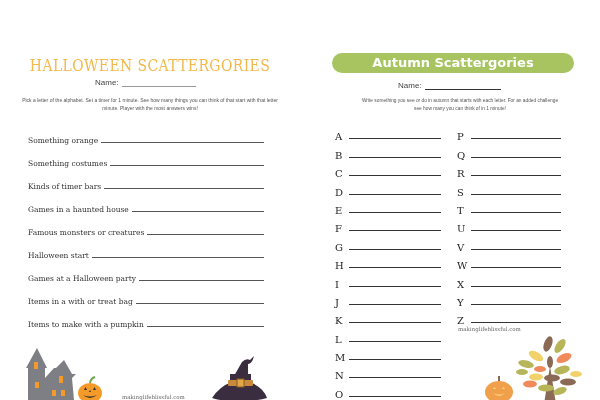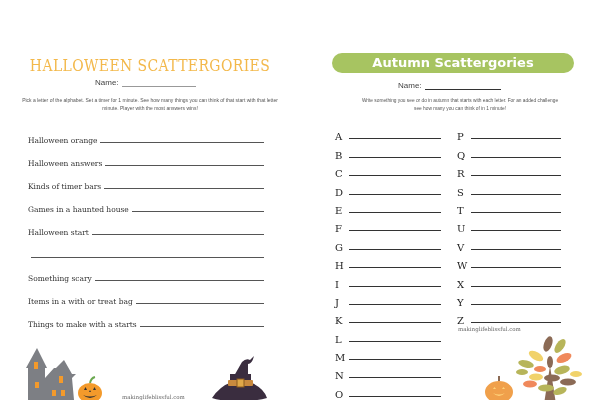--- a/index.html
+++ b/index.html
@@ -69,52 +69,53 @@
 <div class="page" id="halloween">
   <div class="h-title">HALLOWEEN SCATTERGORIES</div>
   <div class="h-name">
     <span>Name:</span>
     <span class="line"></span>
   </div>
   <div class="h-instr">Pick a letter of the alphabet.  Set a timer for 1 minute.  See how many things you can think of that start with that letter minute.  Player with the most answers wins!</div>
 
   <div class="h-list">
     <div class="h-row">
-        <span>Halloween orange</span>
-        <span class="fill"></span>
-      </div>
-    <div class="h-row">
-        <span>Halloween answers</span>
+        <span>Something orange</span>
+        <span class="fill"></span>
+      </div>
+    <div class="h-row">
+        <span>Something costumes</span>
         <span class="fill"></span>
       </div>
     <div class="h-row">
         <span>Kinds of timer bars</span>
         <span class="fill"></span>
       </div>
     <div class="h-row">
         <span>Games in a haunted house</span>
         <span class="fill"></span>
       </div>
     <div class="h-row">
+        <span>Famous monsters or creatures</span>
+        <span class="fill"></span>
+      </div>
+    <div class="h-row">
         <span>Halloween start</span>
         <span class="fill"></span>
       </div>
     <div class="h-row">
-        <span class="fill"></span>
-      </div>
-    <div class="h-row">
-        <span>Something scary</span>
+        <span>Games at a Halloween party</span>
         <span class="fill"></span>
       </div>
     <div class="h-row">
         <span>Items in a with or treat bag</span>
         <span class="fill"></span>
       </div>
     <div class="h-row">
-        <span>Things to make with a starts</span>
+        <span>Items to make with a pumpkin</span>
         <span class="fill"></span>
       </div>
   </div>
 
   <svg style="left:26px;top:318px" width="54" height="54" viewBox="0 0 54 54">
     <polygon points="2,52 2,20 0,20 11,0 21,20 19,20 19,30 28,20 30,20 38,12 46,26 50,26 46,30 48,52" fill="#7d7f84"></polygon>
     <rect x="8" y="14" width="4" height="7" fill="#f39a2b"></rect>
     <rect x="9" y="34" width="4" height="6" fill="#f39a2b"></rect>
     <rect x="33" y="28" width="4" height="7" fill="#f39a2b"></rect>
     <rect x="26" y="42" width="4" height="6" fill="#f39a2b"></rect>

